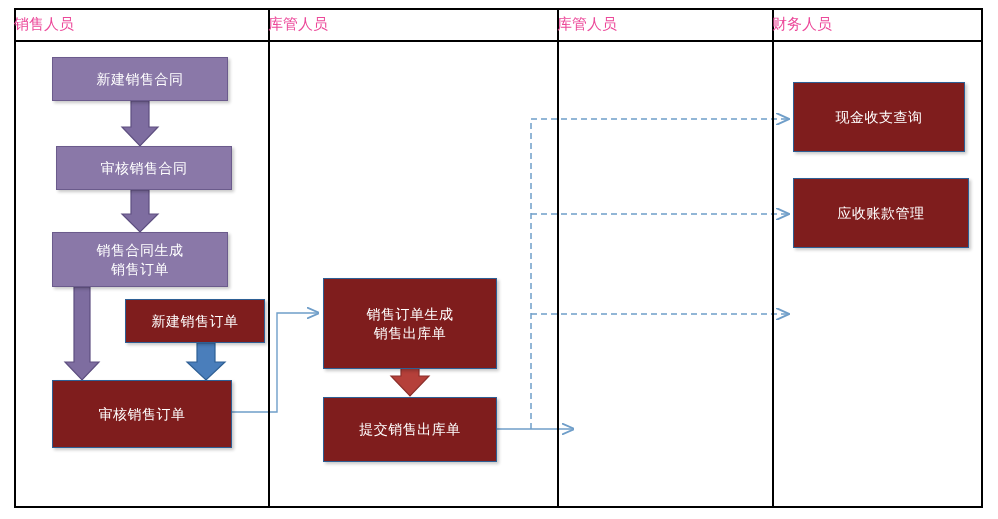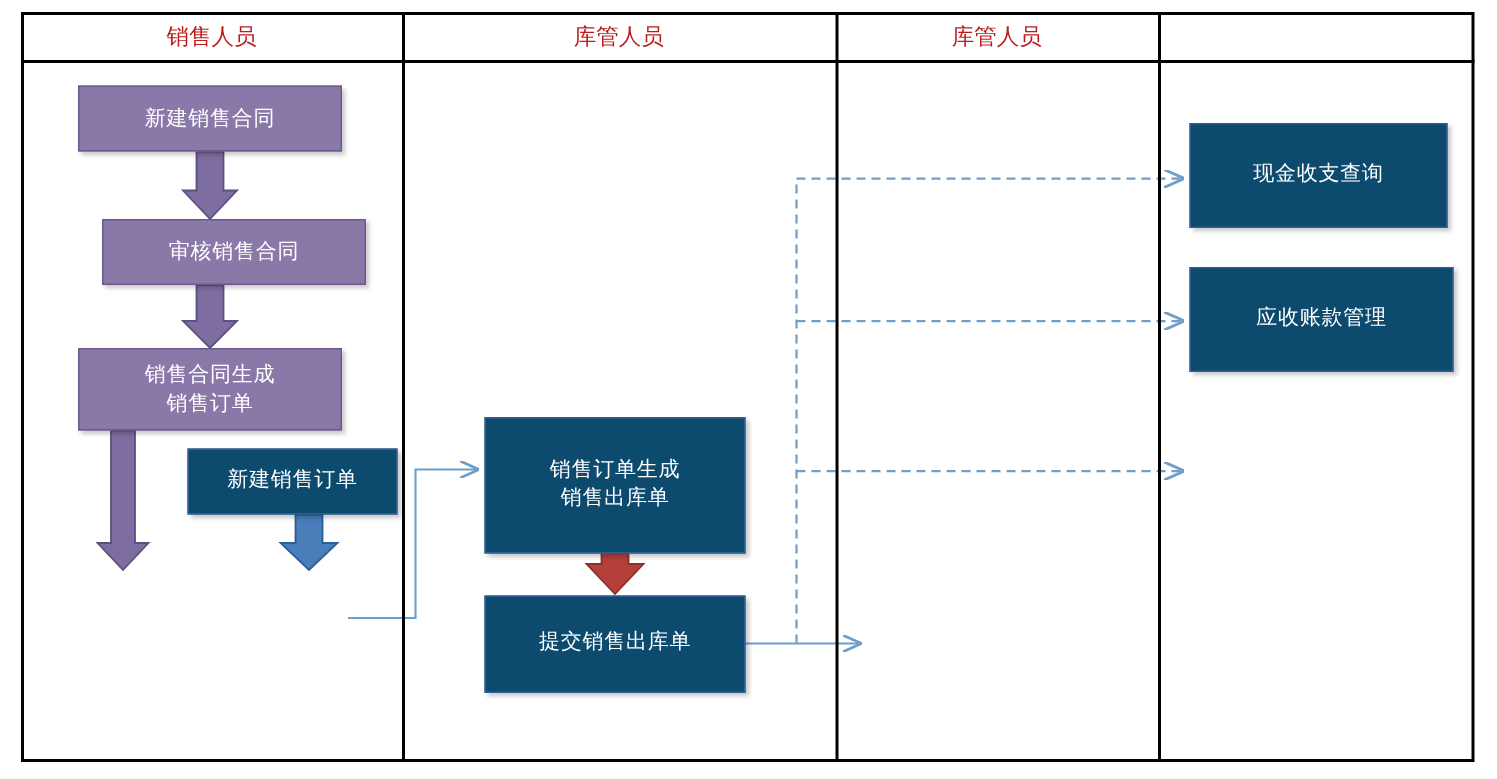--- a/index.html
+++ b/index.html
@@ -43,23 +43,22 @@
     top: 8px;
     width: 0;
     height: 500px;
     border-left: 2px solid #000000;
   }
   .lane-title {
     position: absolute;
     top: 8px;
     height: 32px;
     line-height: 32px;
-    text-align: center;
     font-size: 15px;
-    color: #b91c1c;
+    color: #ec4899;
     white-space: nowrap;
   }
   
   .node {
     position: absolute;
     box-sizing: border-box;
     display: flex;
     align-items: center;
     justify-content: center;
     text-align: center;
@@ -67,23 +66,22 @@
     font-size: 14px;
     line-height: 1.35;
     letter-spacing: 0.5px;
     box-shadow: 2px 2px 3px rgba(0,0,0,0.22);
   }
   .node.purple {
     background: #8a78a8;
     border: 1.5px solid #6b5b8c;
   }
   .node.blue {
-    background: #0c4a6e;
+    background: #7f1d1d;
     border: 1.5px solid #2e5f94;
-    font-family: Liberation Mono, monospace;
   }
   .node span { display: block; }
   
   #wires {
     position: absolute;
     left: 0; top: 0;
     width: 998px;
     height: 519px;
     pointer-events: none;
   }
@@ -151,46 +149,52 @@
   <div class="lane-frame"></div>
   <div class="lane-header-sep"></div>
 
   <div class="lane-divider" style="left:268px"></div>
   <div class="lane-divider" style="left:557px"></div>
   <div class="lane-divider" style="left:772px"></div>
 
   <div class="lane-title" style="left:14px;  width:254px">销售人员</div>
   <div class="lane-title" style="left:268px; width:289px">库管人员</div>
   <div class="lane-title" style="left:557px; width:215px">库管人员</div>
+  <div class="lane-title" style="left:772px; width:211px">财务人员</div>
 
   <div class="node purple" style="left:52px;  top:57px;  width:176px; height:44px">
     <div>
         <span>新建销售合同</span>
       </div>
   </div>
 
-  <div class="node purple" style="left:68px;  top:146px; width:176px; height:44px">
+  <div class="node purple" style="left:56px;  top:146px; width:176px; height:44px">
     <div>
         <span>审核销售合同</span>
       </div>
   </div>
 
   <div class="node blue" style="left:125px; top:299px; width:140px; height:44px">
     <div>
         <span>新建销售订单</span>
       </div>
   </div>
 
   <div class="node purple" style="left:52px;  top:232px; width:176px; height:55px">
     <div>
       <span>销售合同生成</span>
       <span>销售订单</span>
     </div>
   </div>
 
+  <div class="node blue" style="left:52px;  top:380px; width:180px; height:68px">
+    <div>
+        <span>审核销售订单</span>
+      </div>
+  </div>
 
   <div class="node blue" style="left:323px; top:278px; width:174px; height:91px">
     <div>
       <span>销售订单生成</span>
       <span>销售出库单</span>
     </div>
   </div>
 
   <div class="node blue" style="left:323px; top:397px; width:174px; height:65px">
     <div>

